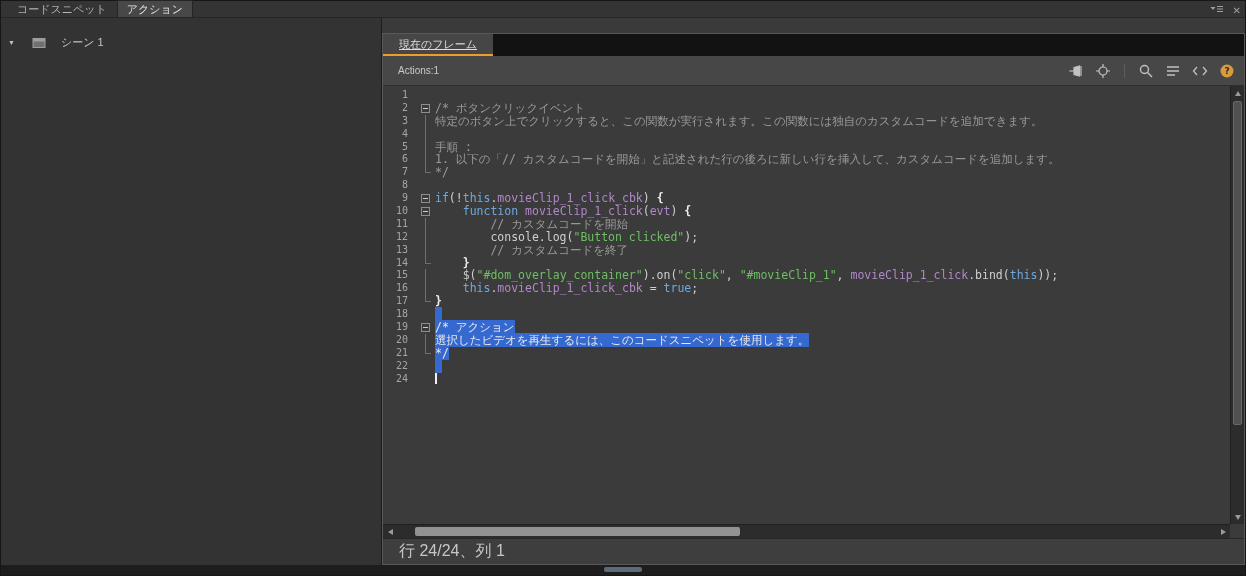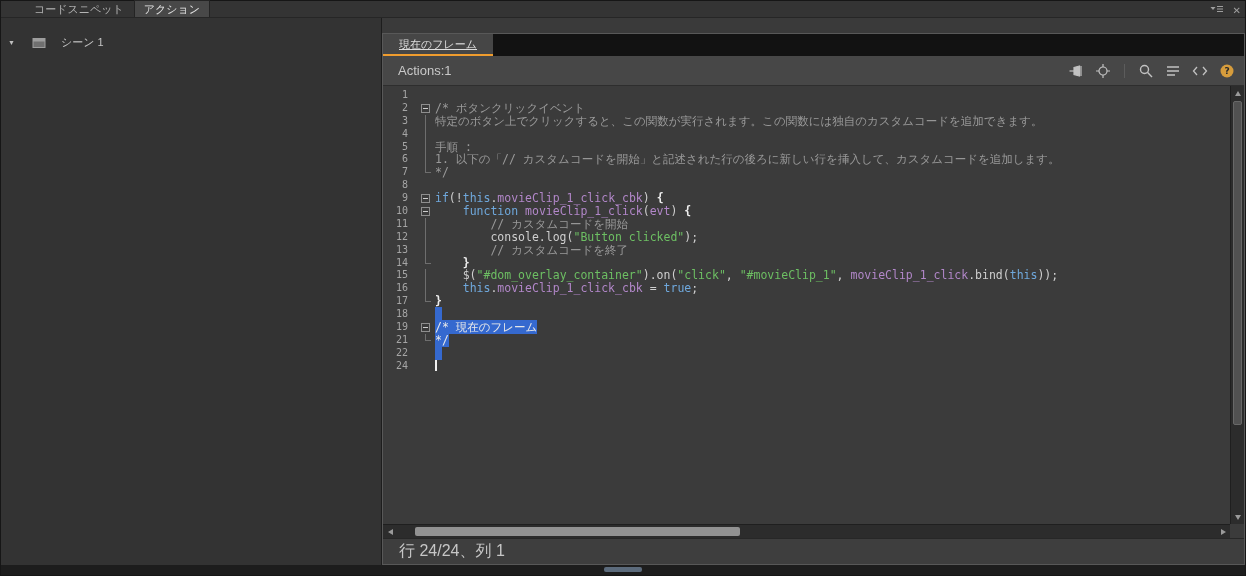--- a/index.html
+++ b/index.html
@@ -9,21 +9,21 @@
     background:#3a3a3a; color:#c8c8c8; font-size:11px;
     position:relative;
   }
   :root {
     --sel:#3569cf; --accent:#ef9c2e;
     --kw:#6fa8dc; --id:#b287c9; --str:#6dbf63; --cmt:#9a9a9a; --plain:#cfcfcf;
   }
   .window { width:1246px; height:576px; border:1px solid #161616; display:flex; flex-direction:column; background:#3a3a3a; }
 
   
-  .tabbar { height:17px; background:#343434; border-bottom:1px solid #262626; display:flex; align-items:flex-end; padding-left:23px; position:relative; flex:none; }
+  .tabbar { height:17px; background:#343434; border-bottom:1px solid #262626; display:flex; align-items:flex-end; padding-left:6px; position:relative; flex:none; }
   .tab { padding:2px 9px 2px 9px; color:#b5b5b5; cursor:default; border:1px solid transparent; border-bottom:none; font-size:11px; line-height:12px; }
   .tab.active { background:#484848; color:#e4e4e4; border-color:#242424; }
   .tabbar-right { position:absolute; right:4px; top:2px; display:flex; gap:7px; align-items:center; }
   .tabbar-right svg, .tabbar-right span { display:block; }
   .xglyph { color:#9f9f9f; font-size:10px; line-height:12px; }
 
   .main { flex:1; display:flex; min-height:0; }
 
   
   .left-panel { width:381px; flex:none; background:#333333; border-right:1px solid #1d1d1d; padding-top:16px; }
@@ -34,21 +34,21 @@
 
   
   .right-panel { flex:1; display:flex; flex-direction:column; min-width:0; }
   .strip-spacer { height:15px; background:#3a3a3a; flex:none; }
   .right-frame { flex:1; display:flex; flex-direction:column; border:1px solid #585858; border-top:1px solid #585858; min-height:0; }
 
   .doc-tabbar { height:22px; background:#121212; display:flex; align-items:stretch; flex:none; }
   .doc-tab { background:#464646; color:#dedede; padding:0 16px; display:flex; align-items:center; font-size:11px; border-bottom:2px solid var(--accent);text-decoration:underline; }
 
   .editor-header { height:30px; background:#474747; border-bottom:1px solid #2e2e2e; display:flex; align-items:center; padding:0 9px 0 15px; flex:none; }
-  .hdr-label { color:#c9c9c9; font-size:13px; }
+  .hdr-label { color:#c9c9c9; font-size:10px; }
   .toolbar { margin-left:auto; display:flex; align-items:center; gap:11px; }
   .tb-icon { width:16px; height:16px; display:flex; align-items:center; justify-content:center; }
   .tb-divider { width:1px; height:14px; background:#5c5c5c; margin:0 2px; }
 
   
   .editor-body { flex:1; position:relative; background:#3b3b3b; min-height:0; }
   .code-area { position:absolute; left:0; top:0; right:14px; bottom:14px; overflow:hidden; padding:3px 0 0 6px; }
   .cl { display:flex; height:12.9px; }
   .ln { width:28px; flex:none; text-align:right; padding-right:9px; font-size:10px; color:#a5a5a5; line-height:12.9px; font-family:"DejaVu Sans Mono","Liberation Mono",monospace; }
   .fc { width:18px; flex:none; position:relative; }
@@ -295,21 +295,28 @@
                 <div class="cl sel">
                   <span class="ln">18</span>
                   <span class="fc"></span>
                   <span class="ct"><span class="selbg">&nbsp;</span></span>
                 </div>
                 <div class="cl sel">
                   <span class="ln">19</span>
                   <span class="fc">
                     <span class="fbox"></span>
                   </span>
-                  <span class="ct"><span class="selbg"><span class="tk-c">/* 現在のフレーム</span></span></span>
+                  <span class="ct"><span class="selbg"><span class="tk-c">/* アクション</span></span></span>
+                </div>
+                <div class="cl sel">
+                  <span class="ln">20</span>
+                  <span class="fc">
+                    <span class="fv"></span>
+                  </span>
+                  <span class="ct"><span class="selbg"><span class="tk-c">選択したビデオを再生するには、このコードスニペットを使用します。</span></span></span>
                 </div>
                 <div class="cl sel">
                   <span class="ln">21</span>
                   <span class="fc">
                     <span class="fe"></span>
                   </span>
                   <span class="ct"><span class="selbg"><span class="tk-c">*/</span></span></span>
                 </div>
                 <div class="cl sel">
                   <span class="ln">22</span>

